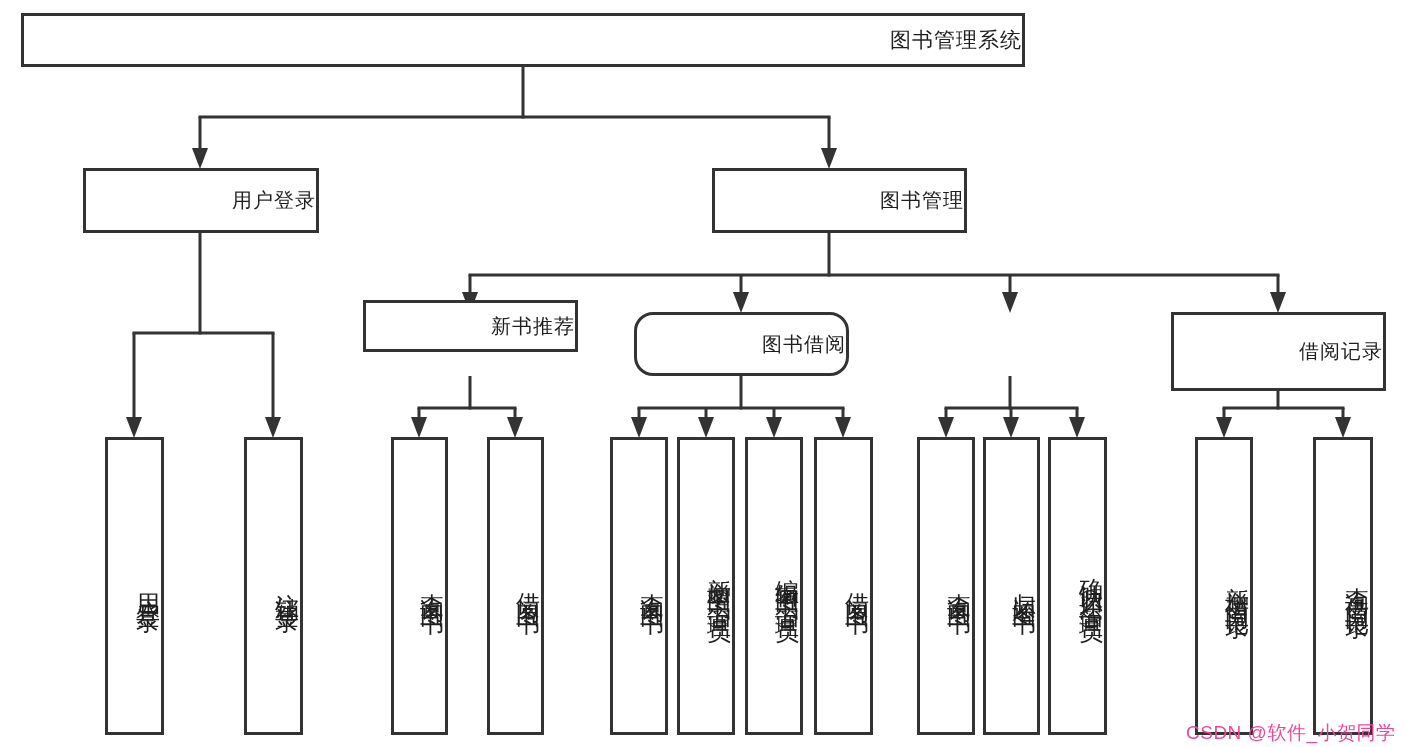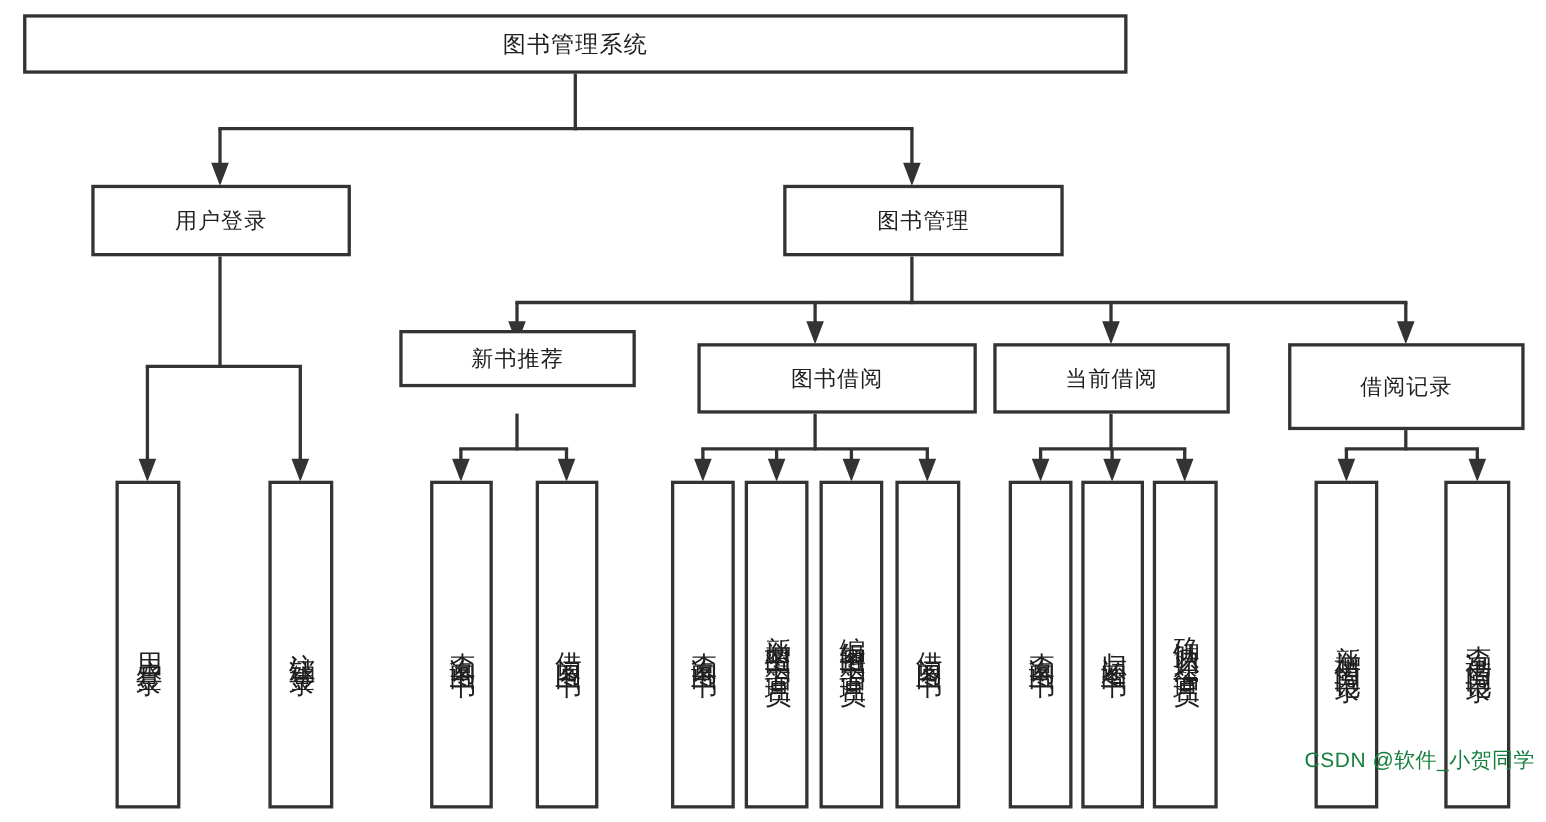--- a/index.html
+++ b/index.html
@@ -18,38 +18,38 @@
     pointer-events: none;
   }
   .node {
     position: absolute;
     box-sizing: border-box;
     border: 3px solid #333333;
     background: #ffffff;
     color: #1f1f1f;
     display: flex;
     align-items: center;
-    justify-content: center;
+    justify-content: flex-end;
     text-align: center;
   }
   .node.h { font-size: 20px; letter-spacing: 1px; }
   .node.root { font-size: 21px; }
   .node.v { font-size: 24px; }
   .node.v .vtxt {
     writing-mode: vertical-rl;
     letter-spacing: 6px;
     line-height: 1.1;
   }
   .watermark {
     position: absolute;
     left: 1186px;
-    top: 678px;
+    top: 720px;
     font-size: 19px;
     letter-spacing: 0.5px;
-    color: #15803d;
+    color: #ec4899;
     white-space: nowrap;
     z-index: 5;
   }
   line, path.ah { stroke: #333333; }
   line { stroke-width: 3; }
   path.ah { fill: #333333; stroke: none; }
 </style>
 </head>
 <body>
 
@@ -138,25 +138,22 @@
   <div class="node h" style="left:83px; top:168px; width:236px; height:65px;">
     <span>用户登录</span>
   </div>
   <div class="node h" style="left:712px; top:168px; width:255px; height:65px;">
     <span>图书管理</span>
   </div>
 
   <div class="node h" style="left:363px; top:300px; width:215px; height:52px;">
     <span>新书推荐</span>
   </div>
-  <div class="node h" style="left:634px; top:312px; width:254px; height:64px;">
+  <div class="node h" style="left:634px; top:312px; width:215px; height:64px;border-radius:19px;">
     <span>图书借阅</span>
-  </div>
-  <div class="node h" style="left:903px; top:312px; width:215px; height:64px;">
-    <span>当前借阅</span>
   </div>
   <div class="node h" style="left:1171px; top:312px; width:215px; height:79px;">
     <span>借阅记录</span>
   </div>
 
   <div class="node v" style="left:105px; top:437px; width:59px; height:298px;">
     <span class="vtxt">用户登录</span>
   </div>
   <div class="node v" style="left:244px; top:437px; width:59px; height:298px;">
     <span class="vtxt">注销登录</span>

